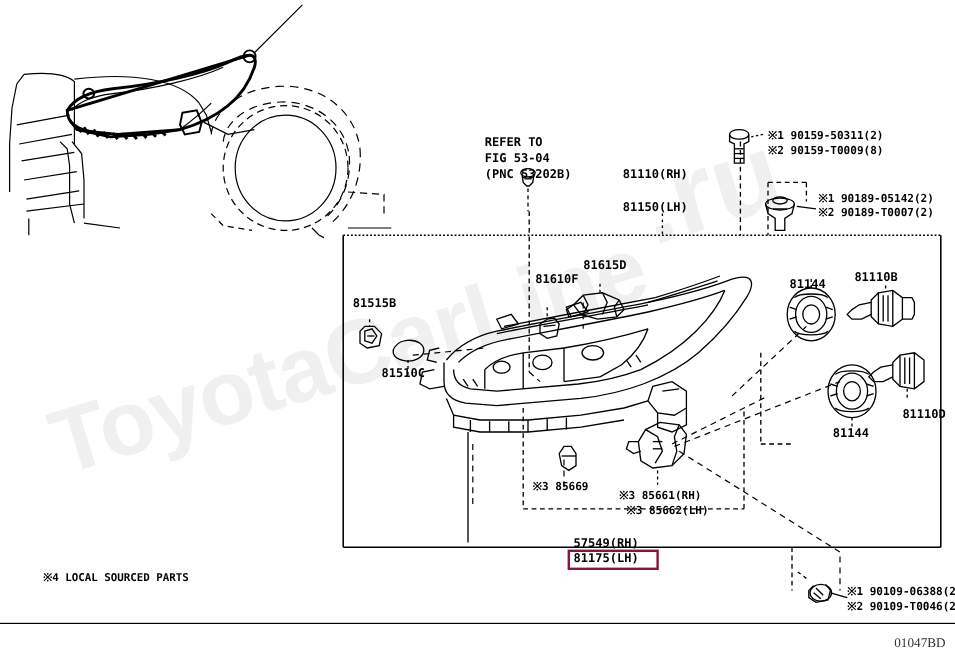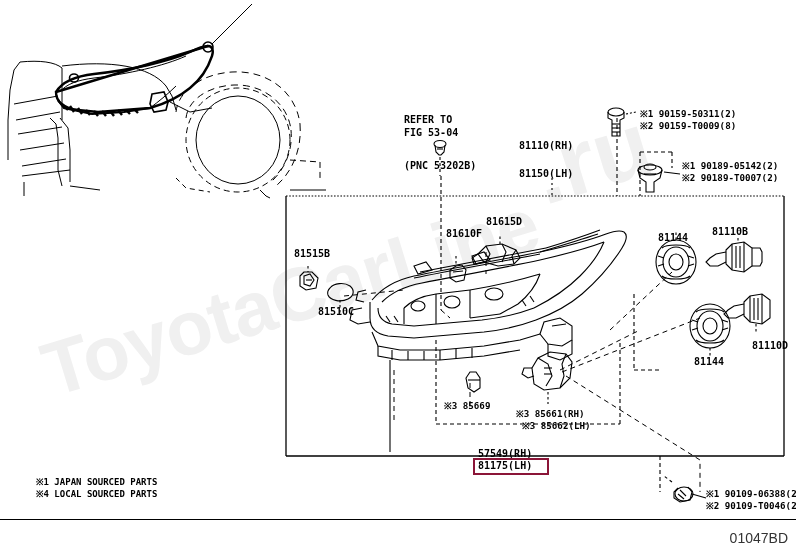--- a/index.html
+++ b/index.html
@@ -9,22 +9,22 @@
   .lbl{position:absolute;font-size:10px;line-height:11.5px;white-space:pre;
        letter-spacing:0px;font-family:"DejaVu Sans Mono",monospace;font-weight:bold;}
   .lbl.sm{font-size:9.2px;line-height:11px;}
   .wm{position:absolute;color:#f0f0f0;font-family:"Liberation Sans",sans-serif;
       font-weight:bold;pointer-events:none;user-select:none;}
   #wm1{left:32px;top:330px;font-size:76px;transform:rotate(-17deg);transform-origin:0 0;
        letter-spacing:-1px;}
   #wm2{left:520px;top:125px;font-size:92px;transform:rotate(-17deg);transform-origin:0 0;}
   .redbox{position:absolute;border:2.5px solid #8B1538;box-sizing:border-box;}
   .botline{position:absolute;left:0;top:519px;width:796px;height:0;border-top:1px solid #000;}
-  .code{position:absolute;right:8px;top:530px;font-size:14px;color:#333;
-        font-family:Liberation Sans, sans-serif;}
+  .code{position:absolute;right:8px;top:530px;font-size:11px;color:#333;
+        font-family:Liberation Serif, serif;}
   svg{position:absolute;left:0;top:0;overflow:visible;}
   .foot{position:absolute;left:36px;top:476px;font-size:9px;line-height:12px;
         font-family:"DejaVu Sans Mono",monospace;font-weight:bold;}
 </style>
 </head>
 <body>
 
 <div id="stage">
 
   <div class="wm" id="wm1">ToyotaCarLine</div>
@@ -330,21 +330,21 @@
       </g>
 
       <g stroke-width="1.1">
         <path d="M390 360 L390 452" stroke-dasharray="0"></path>
       </g>
     </g>
   </svg>
 
   <div class="lbl" style="left:404px;top:114px;">REFER TO</div>
   <div class="lbl" style="left:404px;top:127px;">FIG 53-04</div>
-  <div class="lbl" style="left:404px;top:140px;margin-top:20px;">(PNC 53202B)</div>
+  <div class="lbl" style="left:404px;top:140px;">(PNC 53202B)</div>
 
   <div class="lbl" style="left:519px;top:140px;">81110(RH)</div>
   <div class="lbl" style="left:519px;top:168px;">81150(LH)</div>
 
   <div class="lbl" style="left:486px;top:216px;">81615D</div>
   <div class="lbl" style="left:446px;top:228px;">81610F</div>
 
   <div class="lbl" style="left:294px;top:248px;">81515B</div>
   <div class="lbl" style="left:318px;top:306px;">81510C</div>
 
@@ -365,19 +365,18 @@
   <div class="lbl sm" style="left:640px;top:108px;">※1 90159-50311(2)</div>
   <div class="lbl sm" style="left:640px;top:120px;">※2 90159-T0009(8)</div>
 
   <div class="lbl sm" style="left:682px;top:160px;">※1 90189-05142(2)</div>
   <div class="lbl sm" style="left:682px;top:172px;">※2 90189-T0007(2)</div>
 
   <div class="lbl sm" style="left:706px;top:488px;">※1 90109-06388(2)</div>
   <div class="lbl sm" style="left:706px;top:500px;">※2 90109-T0046(2)</div>
 
   <div class="foot">
-    <div>※1 JAPAN SOURCED PARTS</div>
     <div>※4 LOCAL SOURCED PARTS</div>
   </div>
 
   <div class="botline"></div>
   <div class="code">01047BD</div>
 </div>
 
 </body></html>

